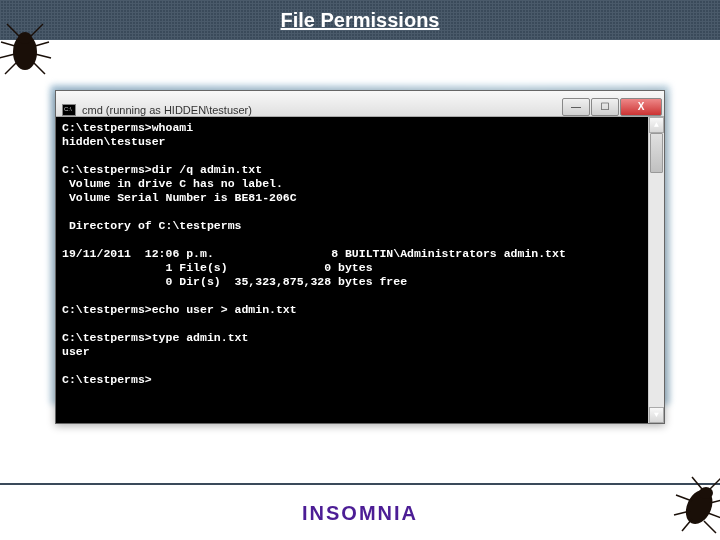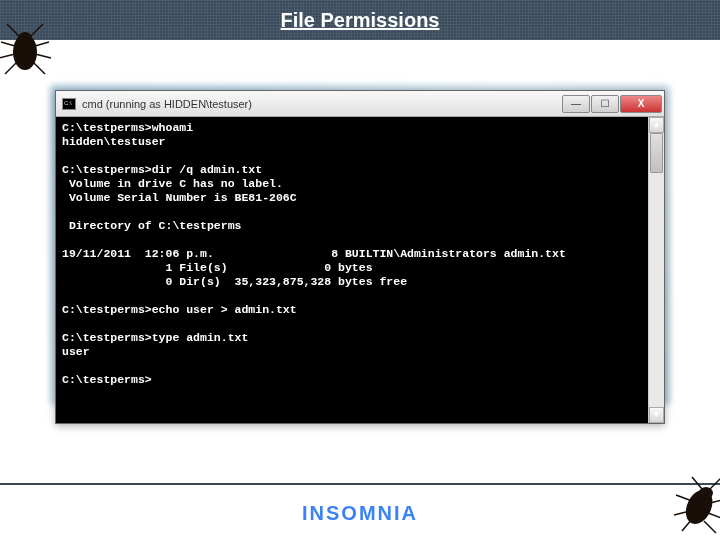--- a/index.html
+++ b/index.html
@@ -65,21 +65,21 @@
     width: 610px;
     background: #fff;
     border: 1px solid #666;
     box-shadow: 0 2px 8px rgba(0,0,0,0.3);
   }
   .titlebar {
     height: 26px;
     background: linear-gradient(#f8f8f8, #e0e0e0);
     border-bottom: 1px solid #aaa;
     display: flex;
-    align-items: center;
+    align-items: flex-end;
     padding: 0 2px 0 6px;
     font-size: 11px;
     color: #333;
   }
   .titlebar-icon {
     width: 14px;
     height: 12px;
     background: #000;
     border: 1px solid #888;
     margin-right: 6px;
@@ -167,21 +167,21 @@
   }
   .footer-text {
     position: absolute;
     bottom: 15px;
     left: 0;
     right: 0;
     text-align: center;
     font-size: 20px;
     font-weight: 900;
     letter-spacing: 2px;
-    color: #3b82f6;
+    color: #4c1d95;
   }
 </style>
 </head>
 <body>
 
 <div class="header-bar">
   <span>File Permissions</span>
 </div>
 
 <svg class="bug-tl" viewBox="0 0 60 60">

